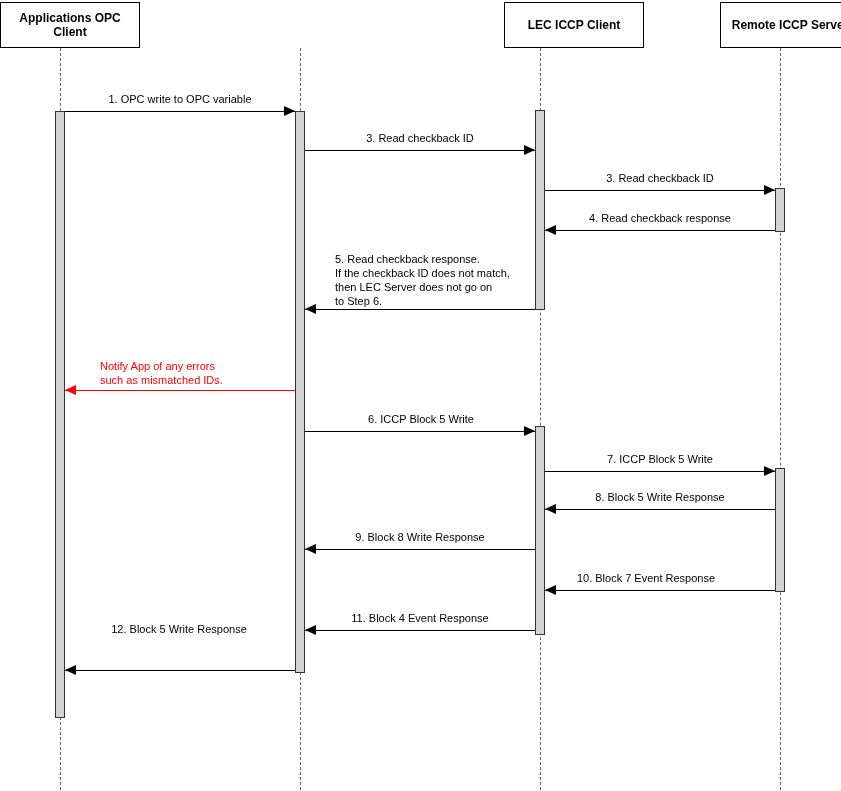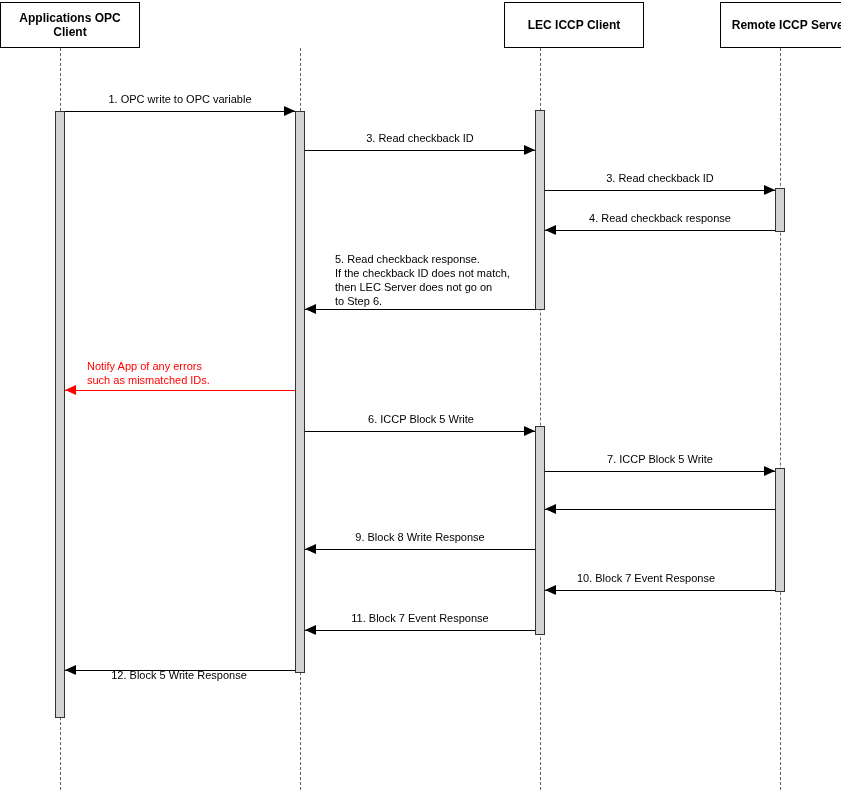--- a/index.html
+++ b/index.html
@@ -113,45 +113,46 @@
   <div class="mline" style="left:545px;top:230px;width:230px"></div>
   <div class="ahead left" style="left:545px;top:225px"></div>
 
   <div class="mlabel" style="left:335px;top:252px;width:200px">5. Read checkback response.
 If the checkback ID does not match,
 then LEC Server does not go on
 to Step 6.</div>
   <div class="mline" style="left:305px;top:309px;width:230px"></div>
   <div class="ahead left" style="left:305px;top:304px"></div>
 
-  <div class="mlabel red" style="left:87px;top:359px;width:200px">Notify App of any errors
+  <div class="mlabel red" style="left:100px;top:359px;width:200px">Notify App of any errors
 such as mismatched IDs.</div>
   <div class="mline red" style="left:65px;top:390px;width:230px"></div>
   <div class="ahead left red" style="left:65px;top:385px"></div>
 
   <div class="mlabel center" style="left:306px;top:412px;width:230px">6. ICCP Block 5 Write</div>
   <div class="mline" style="left:305px;top:431px;width:230px"></div>
   <div class="ahead right" style="left:524px;top:426px"></div>
 
   <div class="mlabel center" style="left:545px;top:452px;width:230px">7. ICCP Block 5 Write</div>
   <div class="mline" style="left:545px;top:471px;width:230px"></div>
   <div class="ahead right" style="left:764px;top:466px"></div>
 
+  <div class="mlabel center" style="left:545px;top:490px;width:230px">8. Block 5 Write Response</div>
   <div class="mline" style="left:545px;top:509px;width:230px"></div>
   <div class="ahead left" style="left:545px;top:504px"></div>
 
   <div class="mlabel center" style="left:305px;top:530px;width:230px">9. Block 8 Write Response</div>
   <div class="mline" style="left:305px;top:549px;width:230px"></div>
   <div class="ahead left" style="left:305px;top:544px"></div>
 
   <div class="mlabel center" style="left:545px;top:571px;width:202px">10. Block 7 Event Response</div>
   <div class="mline" style="left:545px;top:590px;width:230px"></div>
   <div class="ahead left" style="left:545px;top:585px"></div>
 
-  <div class="mlabel center" style="left:305px;top:611px;width:230px">11. Block 7 Event Response</div>
+  <div class="mlabel center" style="left:305px;top:611px;width:230px">11. Block 4 Event Response</div>
   <div class="mline" style="left:305px;top:630px;width:230px"></div>
   <div class="ahead left" style="left:305px;top:625px"></div>
 
-  <div class="mlabel center" style="left:65px;top:668px;width:228px">12. Block 5 Write Response</div>
+  <div class="mlabel center" style="left:65px;top:622px;width:228px">12. Block 5 Write Response</div>
   <div class="mline" style="left:65px;top:670px;width:230px"></div>
   <div class="ahead left" style="left:65px;top:665px"></div>
 
 </div>
 
 </body></html>

